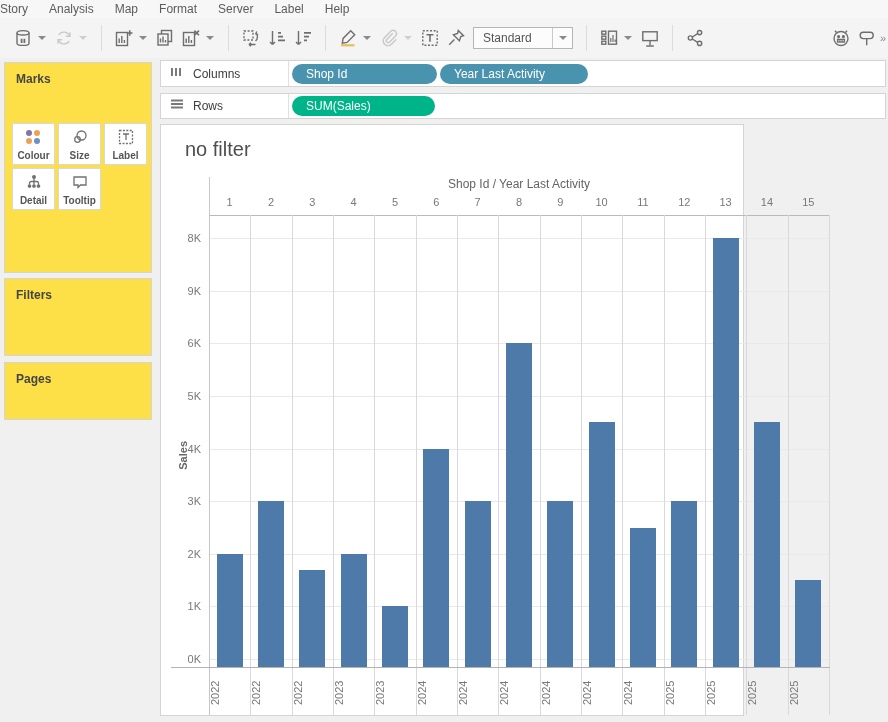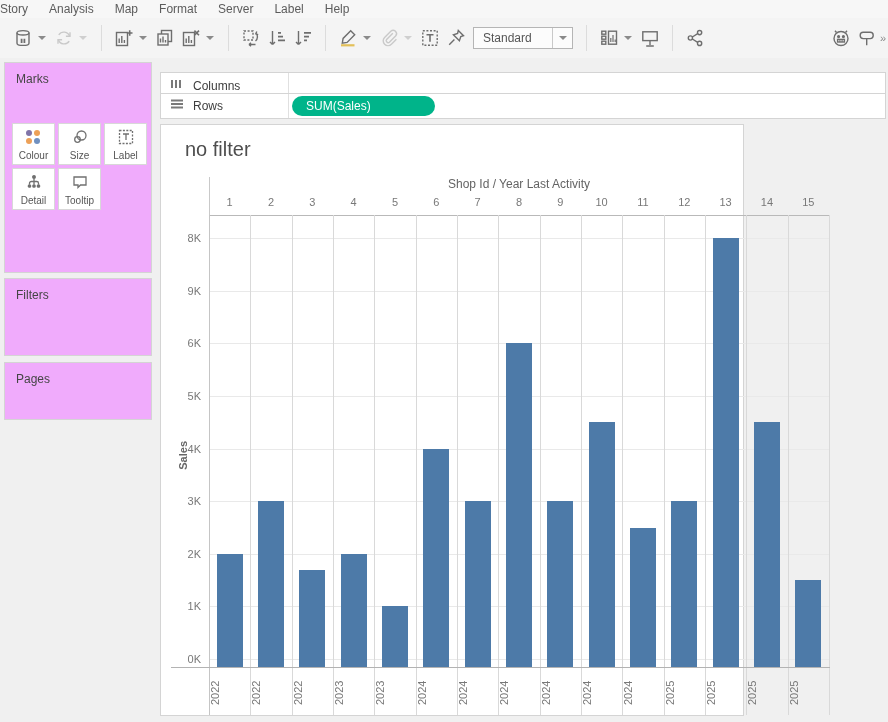--- a/index.html
+++ b/index.html
@@ -23,21 +23,21 @@
   .tb-sep { width:1px; height:26px; background:#dcdcdc; margin:0 9px; }
   .fit-select { width:100px; height:22px; border:1px solid #b5b5b5; background:#fcfcfc; display:flex;
                 align-items:center; margin:0 4px; }
   .fit-select .fit-text { flex:1; font-size:12px; color:#555; padding-left:9px; }
   .fit-select .fit-caret-box { width:20px; height:100%; border-left:1px solid #c9c9c9; display:flex;
                 align-items:center; justify-content:center; }
   .toolbar-spacer { flex:1; }
   .overflow-glyph { font-size:11px; color:#8a8a8a; margin-right:2px; }
 
   
-  .card { position:absolute; background:#f0abfc; border:1px solid #d4d4d4; }
+  .card { position:absolute; background:#fde047; border:1px solid #d4d4d4;font-weight:bold; }
   .card-title { font-size:12px; color:#454545; padding:9px 0 0 11px; }
   #marks-card   { left:4px; top:62px;  width:148px; height:211px; }
   #filters-card { left:4px; top:278px; width:148px; height:78px; }
   #pages-card   { left:4px; top:362px; width:148px; height:58px; }
 
   .mark-type { position:absolute; left:7px; top:31px; width:132px; height:22px; border:1px solid #c9c9c9;
                background:#fff; display:flex; align-items:center; }
   .mark-type .mt-icon { margin:0 6px 0 7px; display:flex; align-items:flex-end; gap:1px; }
   .mark-type .mt-icon i { display:block; width:2px; background:#8d9ba8; }
   .mark-type .mt-label { font-size:12px; color:#444; flex:1; }
@@ -49,21 +49,21 @@
               flex-direction:column; align-items:center; justify-content:flex-end; padding-bottom:3px; }
   .mark-btn .mb-icon { flex:1; display:flex; align-items:center; justify-content:center; }
   .mark-btn .mb-label { font-size:10px; color:#555; }
   .dots { width:15px; height:15px; display:grid; grid-template-columns:6px 6px; gap:2px; }
   .dots i { width:6px; height:6px; border-radius:50%; display:block; }
   .mark-btn svg { width:16px; height:16px; stroke:#707070; fill:none; stroke-width:1.3; }
 
   
   .shelf { position:absolute; left:160px; width:726px; background:#fff; border:1px solid #d4d4d4;
            display:flex; align-items:center; }
-  #columns-shelf { top:72px; height:27px; }
+  #columns-shelf { top:60px; height:27px; }
   #rows-shelf    { top:93px; height:26px; }
   .shelf-head { width:128px; height:100%; display:flex; align-items:center; border-right:1px solid #e0e0e0; }
   .shelf-icon { margin:0 8px 0 8px; }
   .shelf-label { font-size:12px; color:#3d3d3d; }
   .pill-zone { display:flex; align-items:center; gap:3px; padding-left:3px; }
   .pill { height:20px; border-radius:10px; color:#fff; font-size:12px; display:flex; align-items:center;
           padding-left:14px; }
 
   
   #chart-card { left:160px; top:124px; width:584px; height:592px; position:absolute; background:#fff;
@@ -307,20 +307,22 @@
     <span class="shelf-icon">
       <svg width="16" height="14" viewBox="0 0 16 14">
           <g stroke="#7a7a7a" stroke-width="2" fill="none">
             <path d="M3 3v8M7 3v8M11 3v8"></path>
           </g>
         </svg>
     </span>
     <span class="shelf-label">Columns</span>
   </div>
   <div class="pill-zone" id="columns-pills">
+      <span class="pill" style="background: rgb(74, 147, 175); min-width: 145px;">Shop Id</span>
+      <span class="pill" style="background: rgb(74, 147, 175); min-width: 148px;">Year Last Activity</span>
     </div>
 </div>
 
 <div class="shelf" id="rows-shelf">
   <div class="shelf-head">
     <span class="shelf-icon">
       <svg width="16" height="14" viewBox="0 0 16 14">
           <g stroke="#7a7a7a" stroke-width="2" fill="none">
             <path d="M2 3.5h12M2 7h12M2 10.5h12"></path>
           </g>

